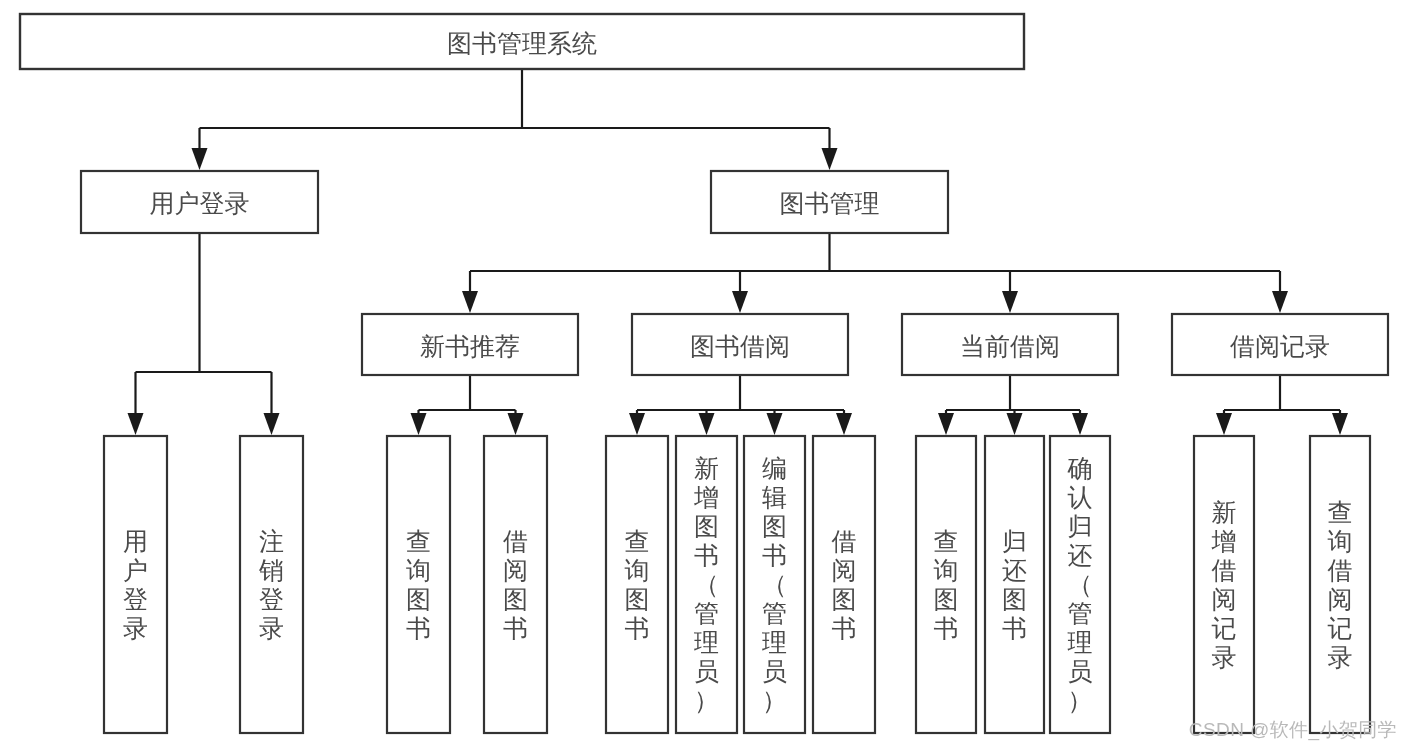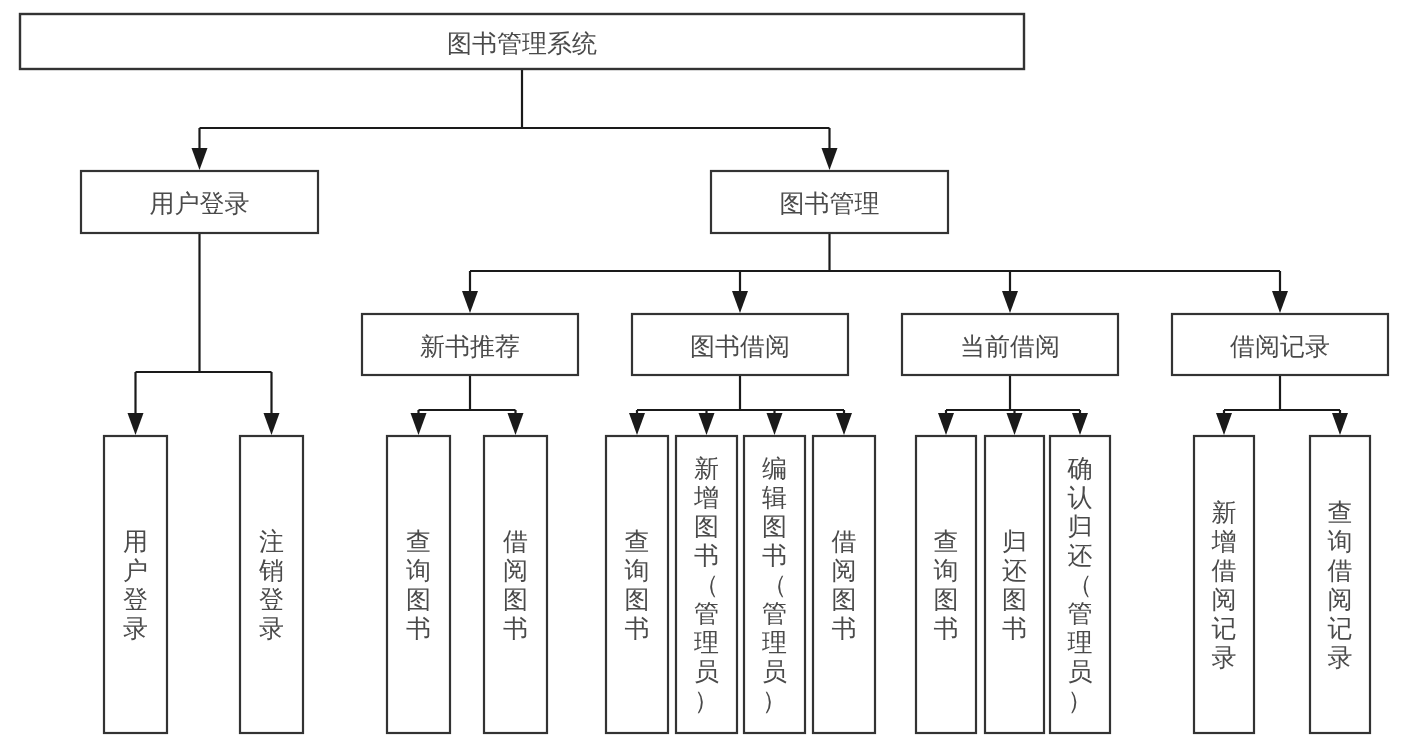--- a/index.html
+++ b/index.html
@@ -271,13 +271,14 @@
       <div class="node-label-v" style="left: 1310px; top: 497.5px; width: 60px; height: 174px;">
         <span style="height: 29px; line-height: 29px;">查</span>
         <span style="height: 29px; line-height: 29px;">询</span>
         <span style="height: 29px; line-height: 29px;">借</span>
         <span style="height: 29px; line-height: 29px;">阅</span>
         <span style="height: 29px; line-height: 29px;">记</span>
         <span style="height: 29px; line-height: 29px;">录</span>
       </div>
     </div>
 
+  <div class="watermark">CSDN @软件_小贺同学</div>
 </div>
 
 </body></html>

